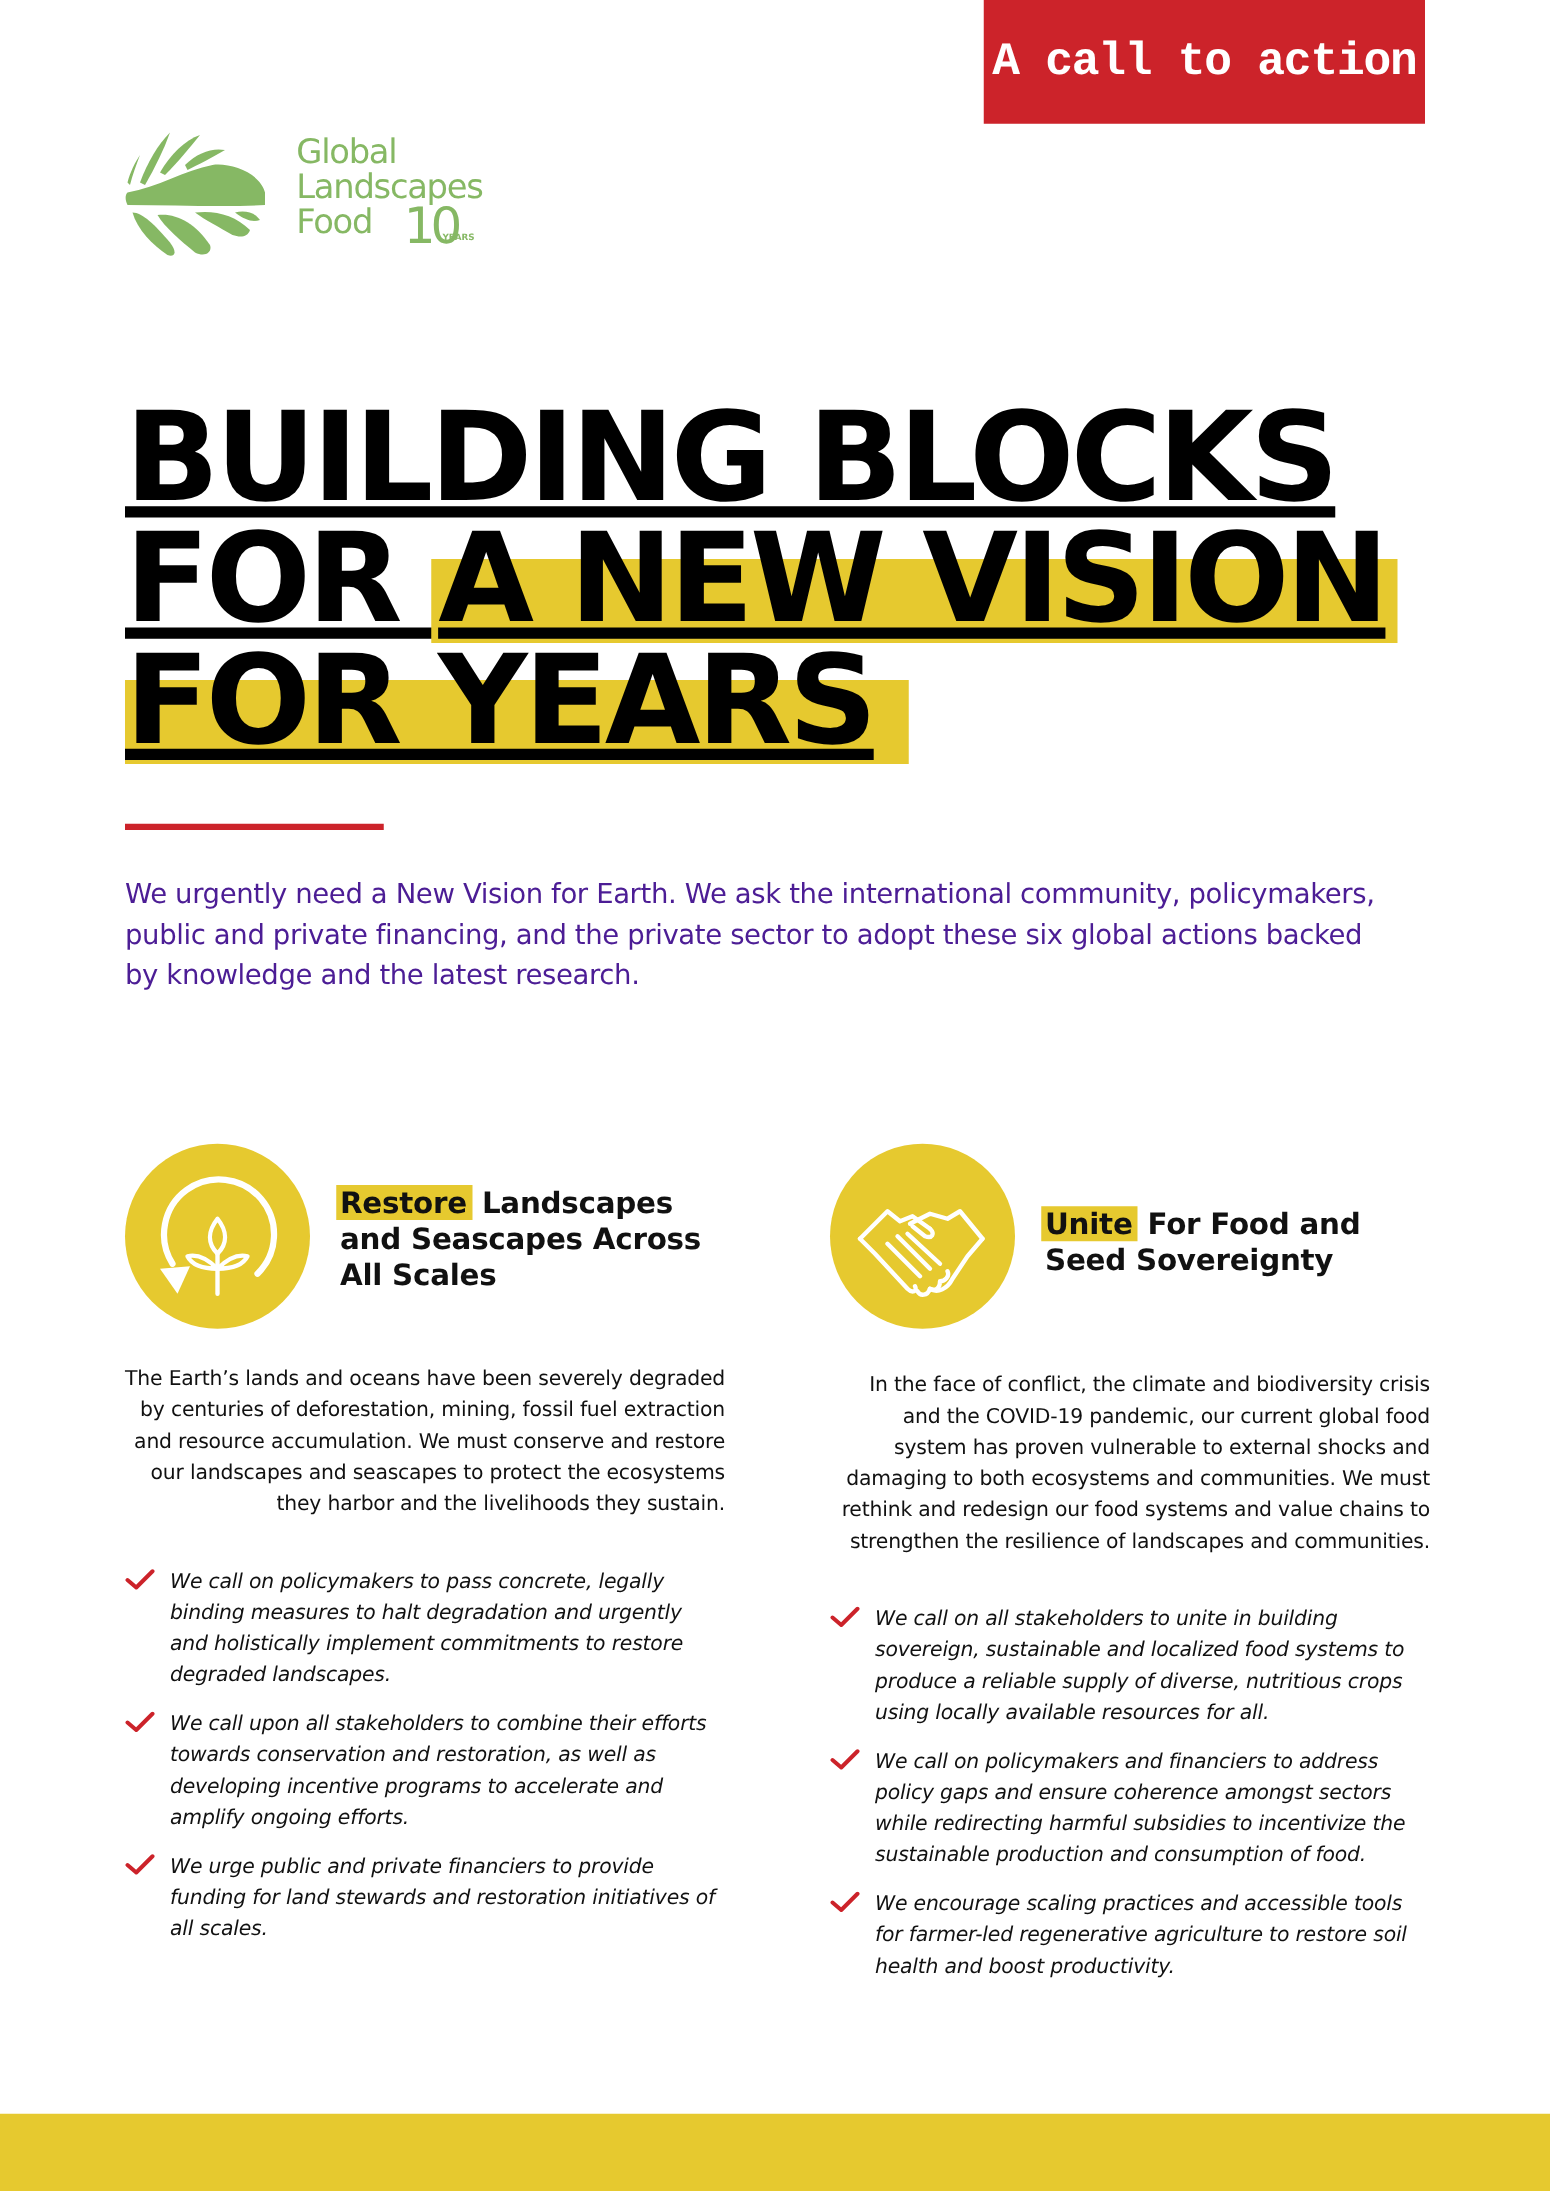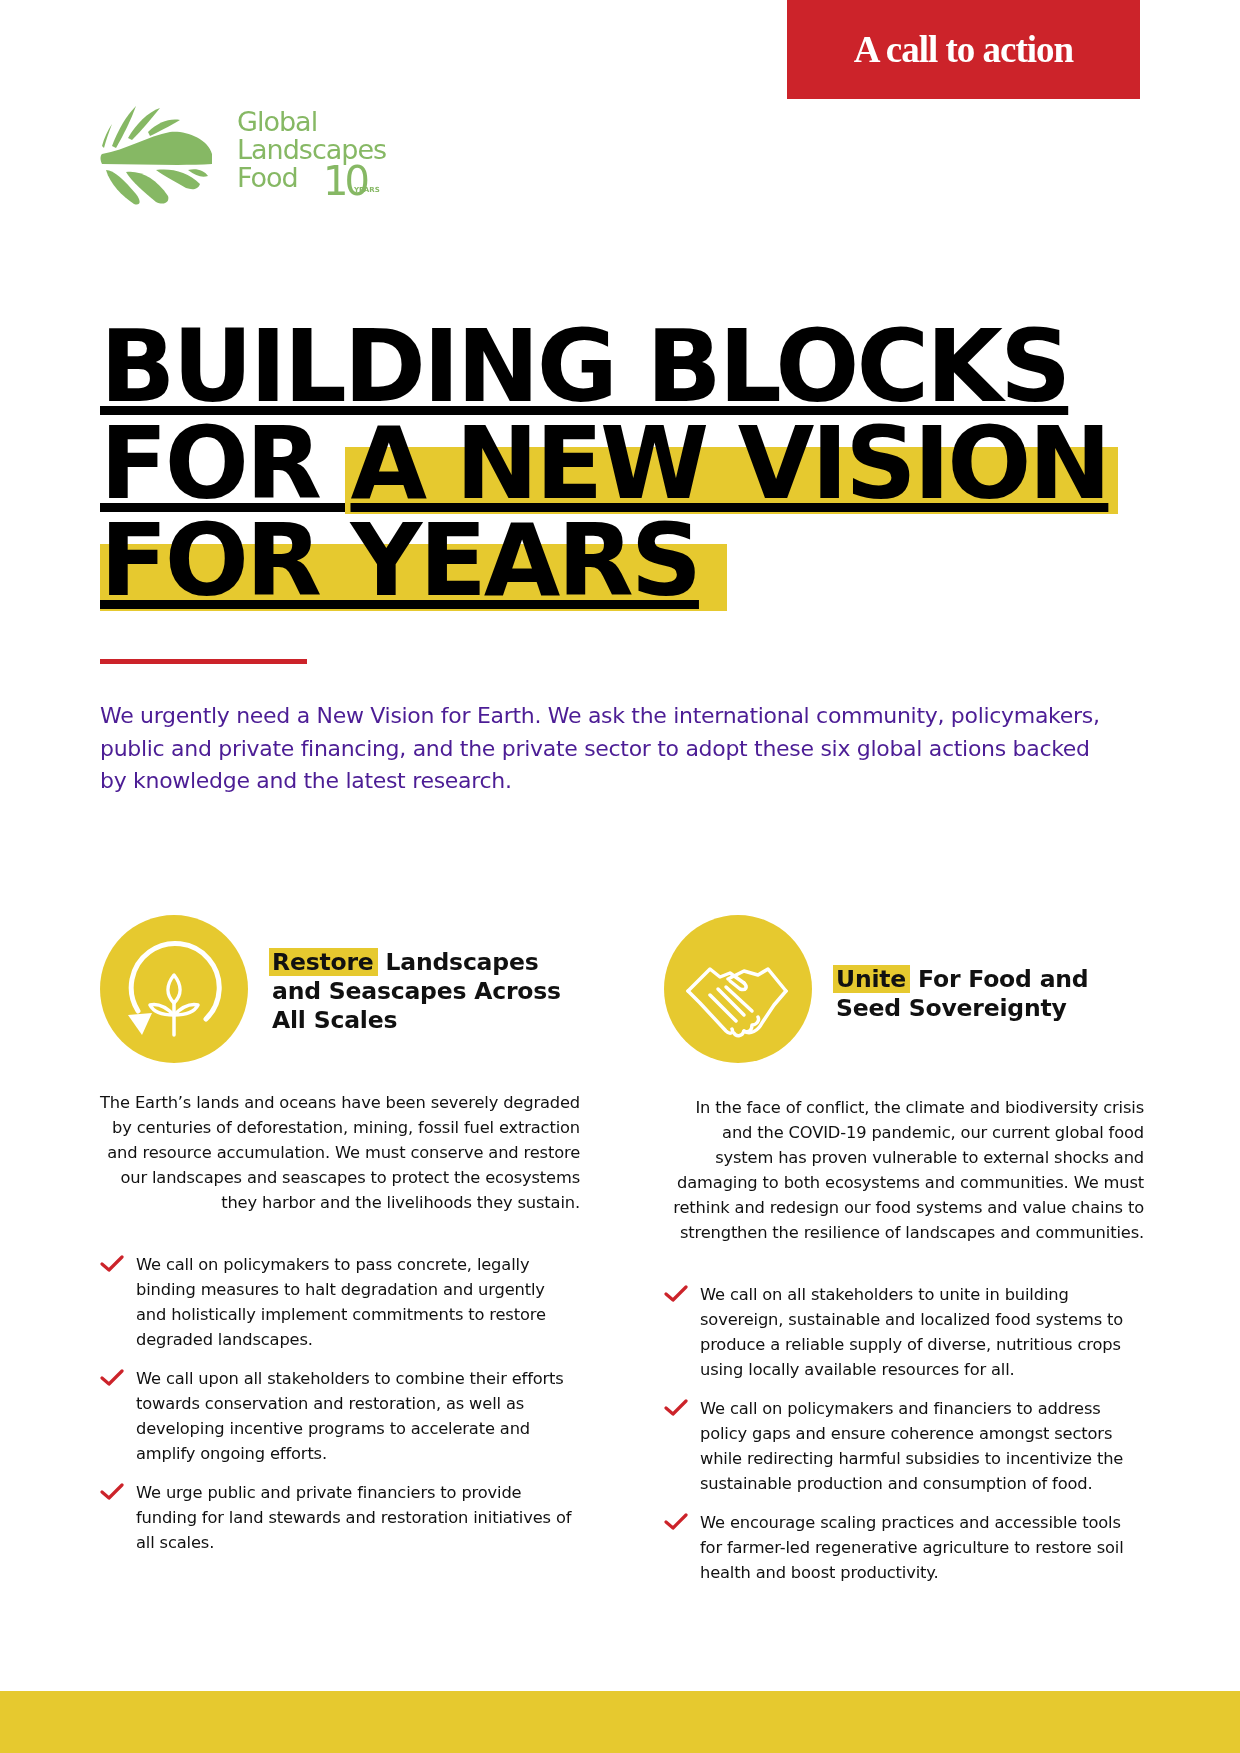--- a/index.html
+++ b/index.html
@@ -1,20 +1,20 @@
 <!DOCTYPE html>
 <html><head>
 <meta charset="utf-8">
 <style>
   html, body { margin:0; padding:0; }
   body { width:1240px; height:1753px; background:#ffffff; position:relative; overflow:hidden;
          font-family:"Liberation Sans", "DejaVu Sans", sans-serif; color:#111; }
   .cta { position:absolute; left:787px; top:0; width:353px; height:99px; background:#CC232A;
          display:flex; align-items:center; justify-content:center; }
-  .cta span { color:#fff; font-family:Liberation Serif, serif; font-weight:bold; font-size:37px; letter-spacing:-1px; }
+  .cta span { color:#fff; font-family:Liberation Mono, monospace; font-weight:bold; font-size:37px; letter-spacing:-1px; }
   .logo { position:absolute; left:100px; top:98px; width:290px; height:112px; }
   .logo-text { position:absolute; left:137px; top:10px; color:#86B864; font-family:"DejaVu Sans", sans-serif;
                font-size:27px; line-height:28px; letter-spacing:-1px; }
   .logo-ten { position:absolute; left:223px; top:63px; color:#86B864; font-family:"DejaVu Sans", sans-serif; font-size:40px; line-height:40px; letter-spacing:-4px; }
   .logo-years { position:absolute; left:254px; top:88px; color:#86B864; font-size:7px; font-family:"DejaVu Sans", sans-serif;font-weight:bold; }
 
   .title { position:absolute; left:100px; top:318px; width:1060px; font-family:"DejaVu Sans", sans-serif; font-weight:bold;
            font-size:99px; line-height:97px; letter-spacing:-3px; color:#000; margin:0;text-decoration:underline; }
   .title .line { display:block; white-space:nowrap; }
   .hl { background:linear-gradient(to bottom, transparent 36%, #E6C92F 36%, #E6C92F 94%, transparent 94%); padding:0 10px 0 6px; margin-left:-6px; }
@@ -24,21 +24,21 @@
 
   .col { position:absolute; top:915px; width:480px; }
   .col.left { left:100px; }
   .col.right { left:664px; }
   .badge { position:absolute; left:0; top:0; width:148px; height:148px; border-radius:50%; background:#E6C92F; }
   .badge svg { position:absolute; left:0; top:0; }
   .heading { position:absolute; left:172px; font-family:"DejaVu Sans", sans-serif; font-size:23.5px; line-height:29px; color:#111; margin:0; letter-spacing:-0.2px; }
   .heading .kw { background:#E6C92F; font-weight:bold; padding:0 4px 0 3px; margin-left:-3px; }
   .body { position:absolute; left:0; width:480px; font-family:"DejaVu Sans", sans-serif; font-size:16.3px; line-height:25px; color:#111; margin:0; letter-spacing:-0.15px;text-align:right; }
   .checks { position:absolute; left:0; width:480px; list-style:none; margin:0; padding:0; }
-  .checks li { position:relative; padding-left:36px; font-family:"DejaVu Sans", sans-serif; font-size:16.3px; line-height:25px; margin-bottom:14px; letter-spacing:-0.15px; }
+  .checks li { position:relative; padding-left:36px; font-family:"DejaVu Sans", sans-serif; font-size:16.3px; line-height:25px; margin-bottom:14px; letter-spacing:-0.15px;font-style:italic; }
   .checks li .chk { position:absolute; left:0; top:3px; width:24px; height:18px; }
 
   .footer-bar { position:absolute; left:0; top:1691px; width:1240px; height:62px; background:#E6C92F; }
 </style>
 </head>
 <body>
 
 <div class="cta">
   <span>A call to action</span>
 </div>

